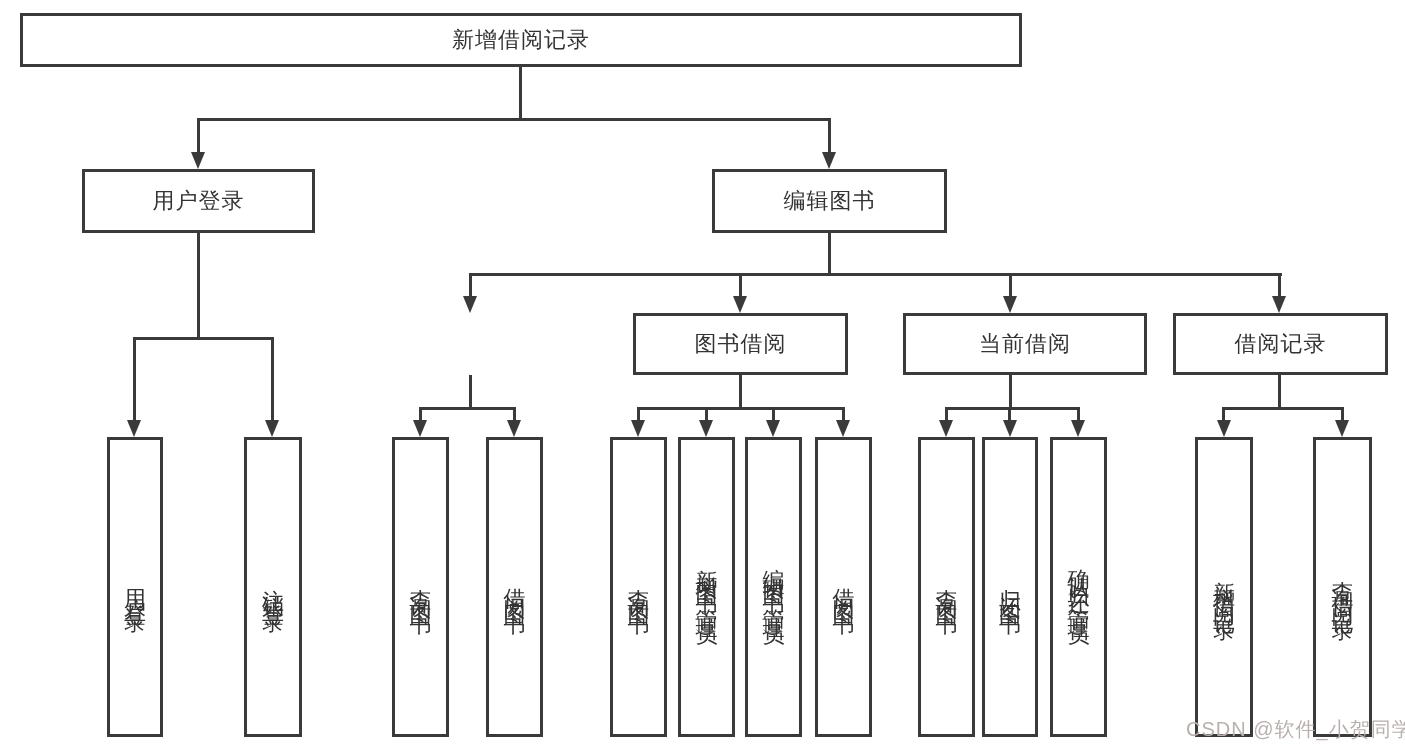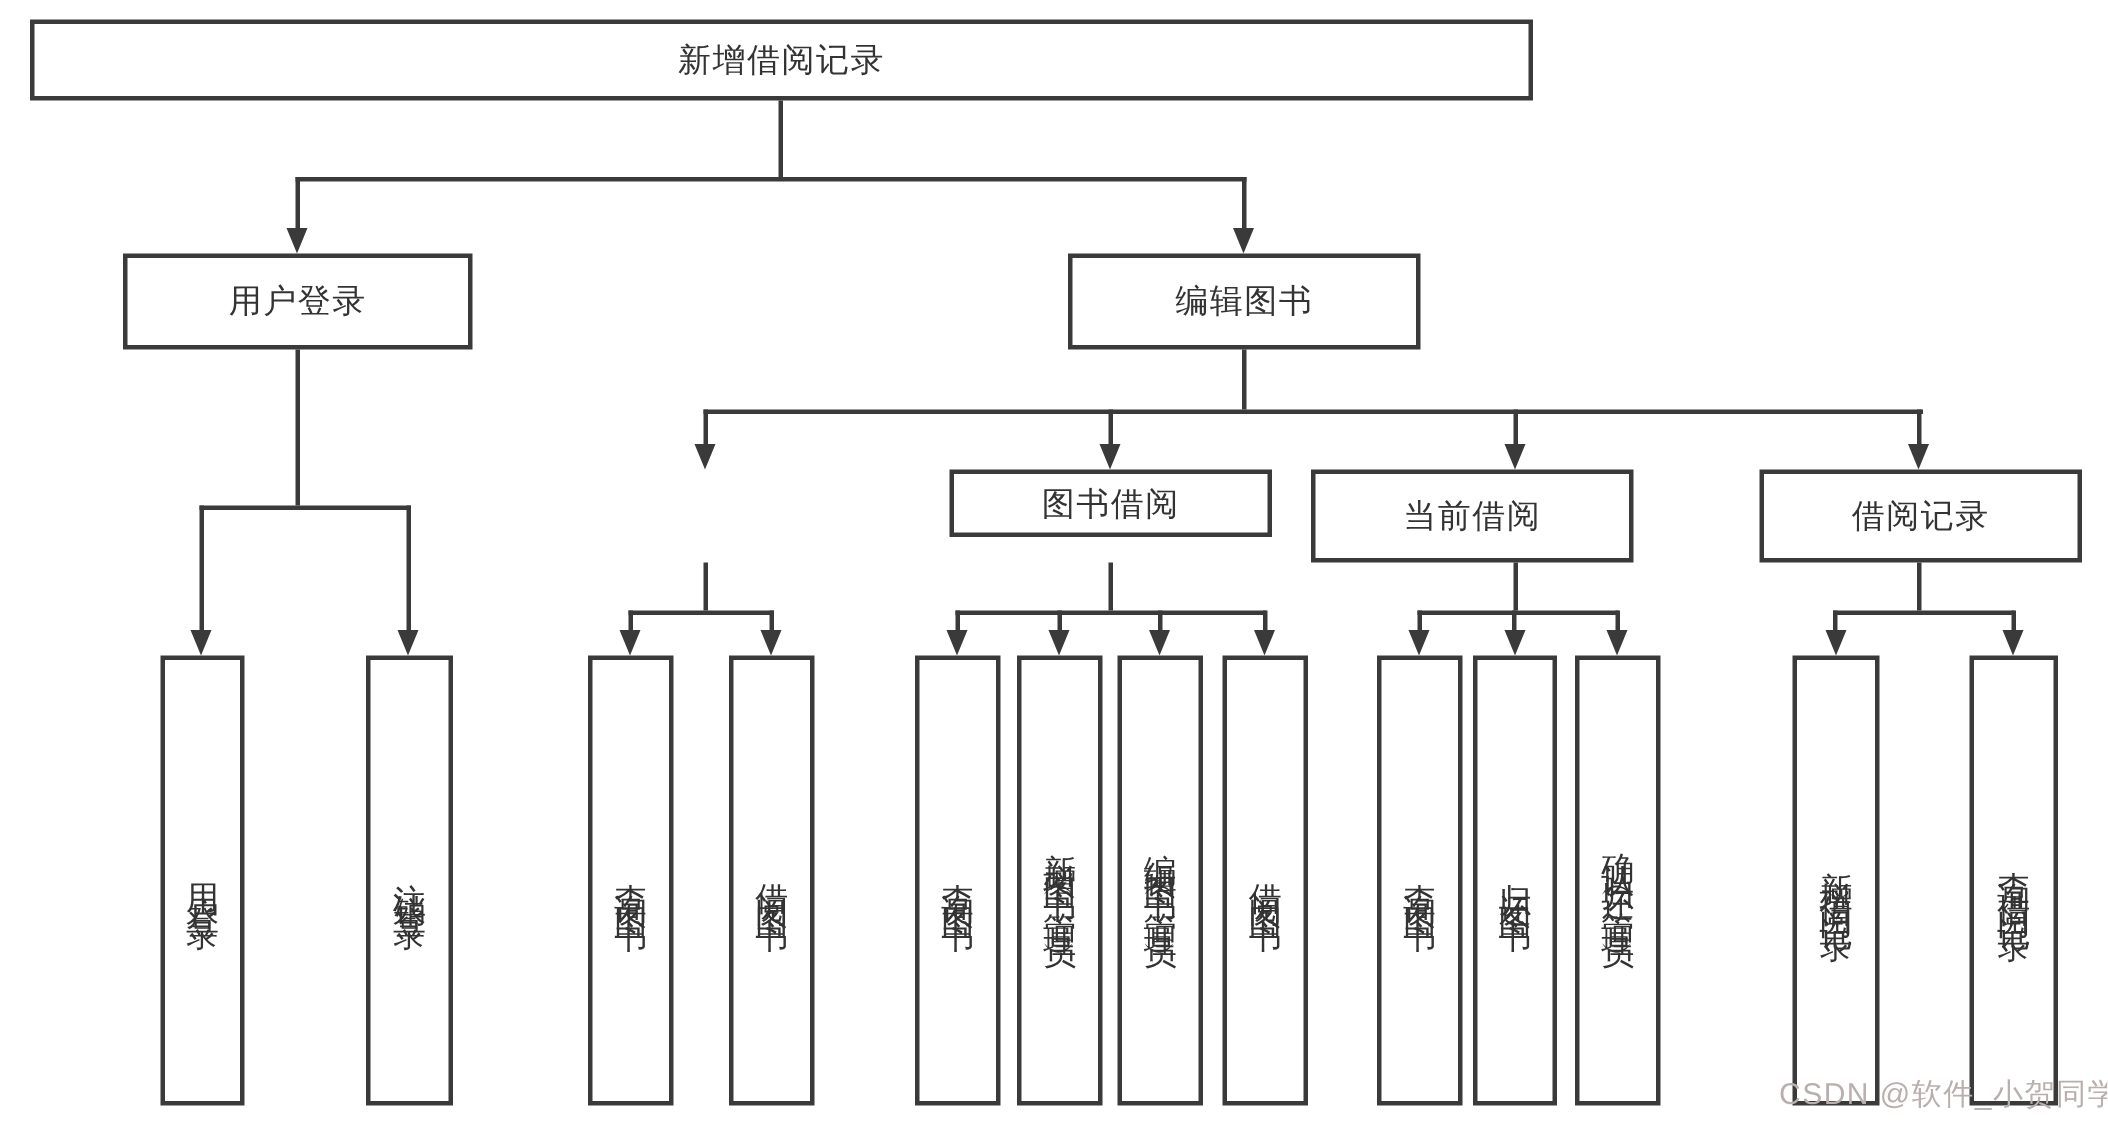--- a/index.html
+++ b/index.html
@@ -58,24 +58,24 @@
     <span>新增借阅记录</span>
   </div>
 
   <div class="node" style="left:82px;top:169px;width:233px;height:64px">
     <span>用户登录</span>
   </div>
   <div class="node" style="left:712px;top:169px;width:235px;height:64px">
     <span>编辑图书</span>
   </div>
 
-  <div class="node" style="left:633px;top:313px;width:215px;height:45px">
+  <div class="node" style="left:633px;top:313px;width:215px;height:62px">
     <span>图书借阅</span>
   </div>
-  <div class="node" style="left:874px;top:313px;width:215px;height:62px">
+  <div class="node" style="left:903px;top:313px;width:244px;height:62px">
     <span>当前借阅</span>
   </div>
   <div class="node" style="left:1173px;top:313px;width:215px;height:62px">
     <span>借阅记录</span>
   </div>
 
   <div class="node vnode" style="left:107px;top:437px;width:56px;height:300px">
     <span>用户登录</span>
   </div>
   <div class="node vnode" style="left:244px;top:437px;width:58px;height:300px">

